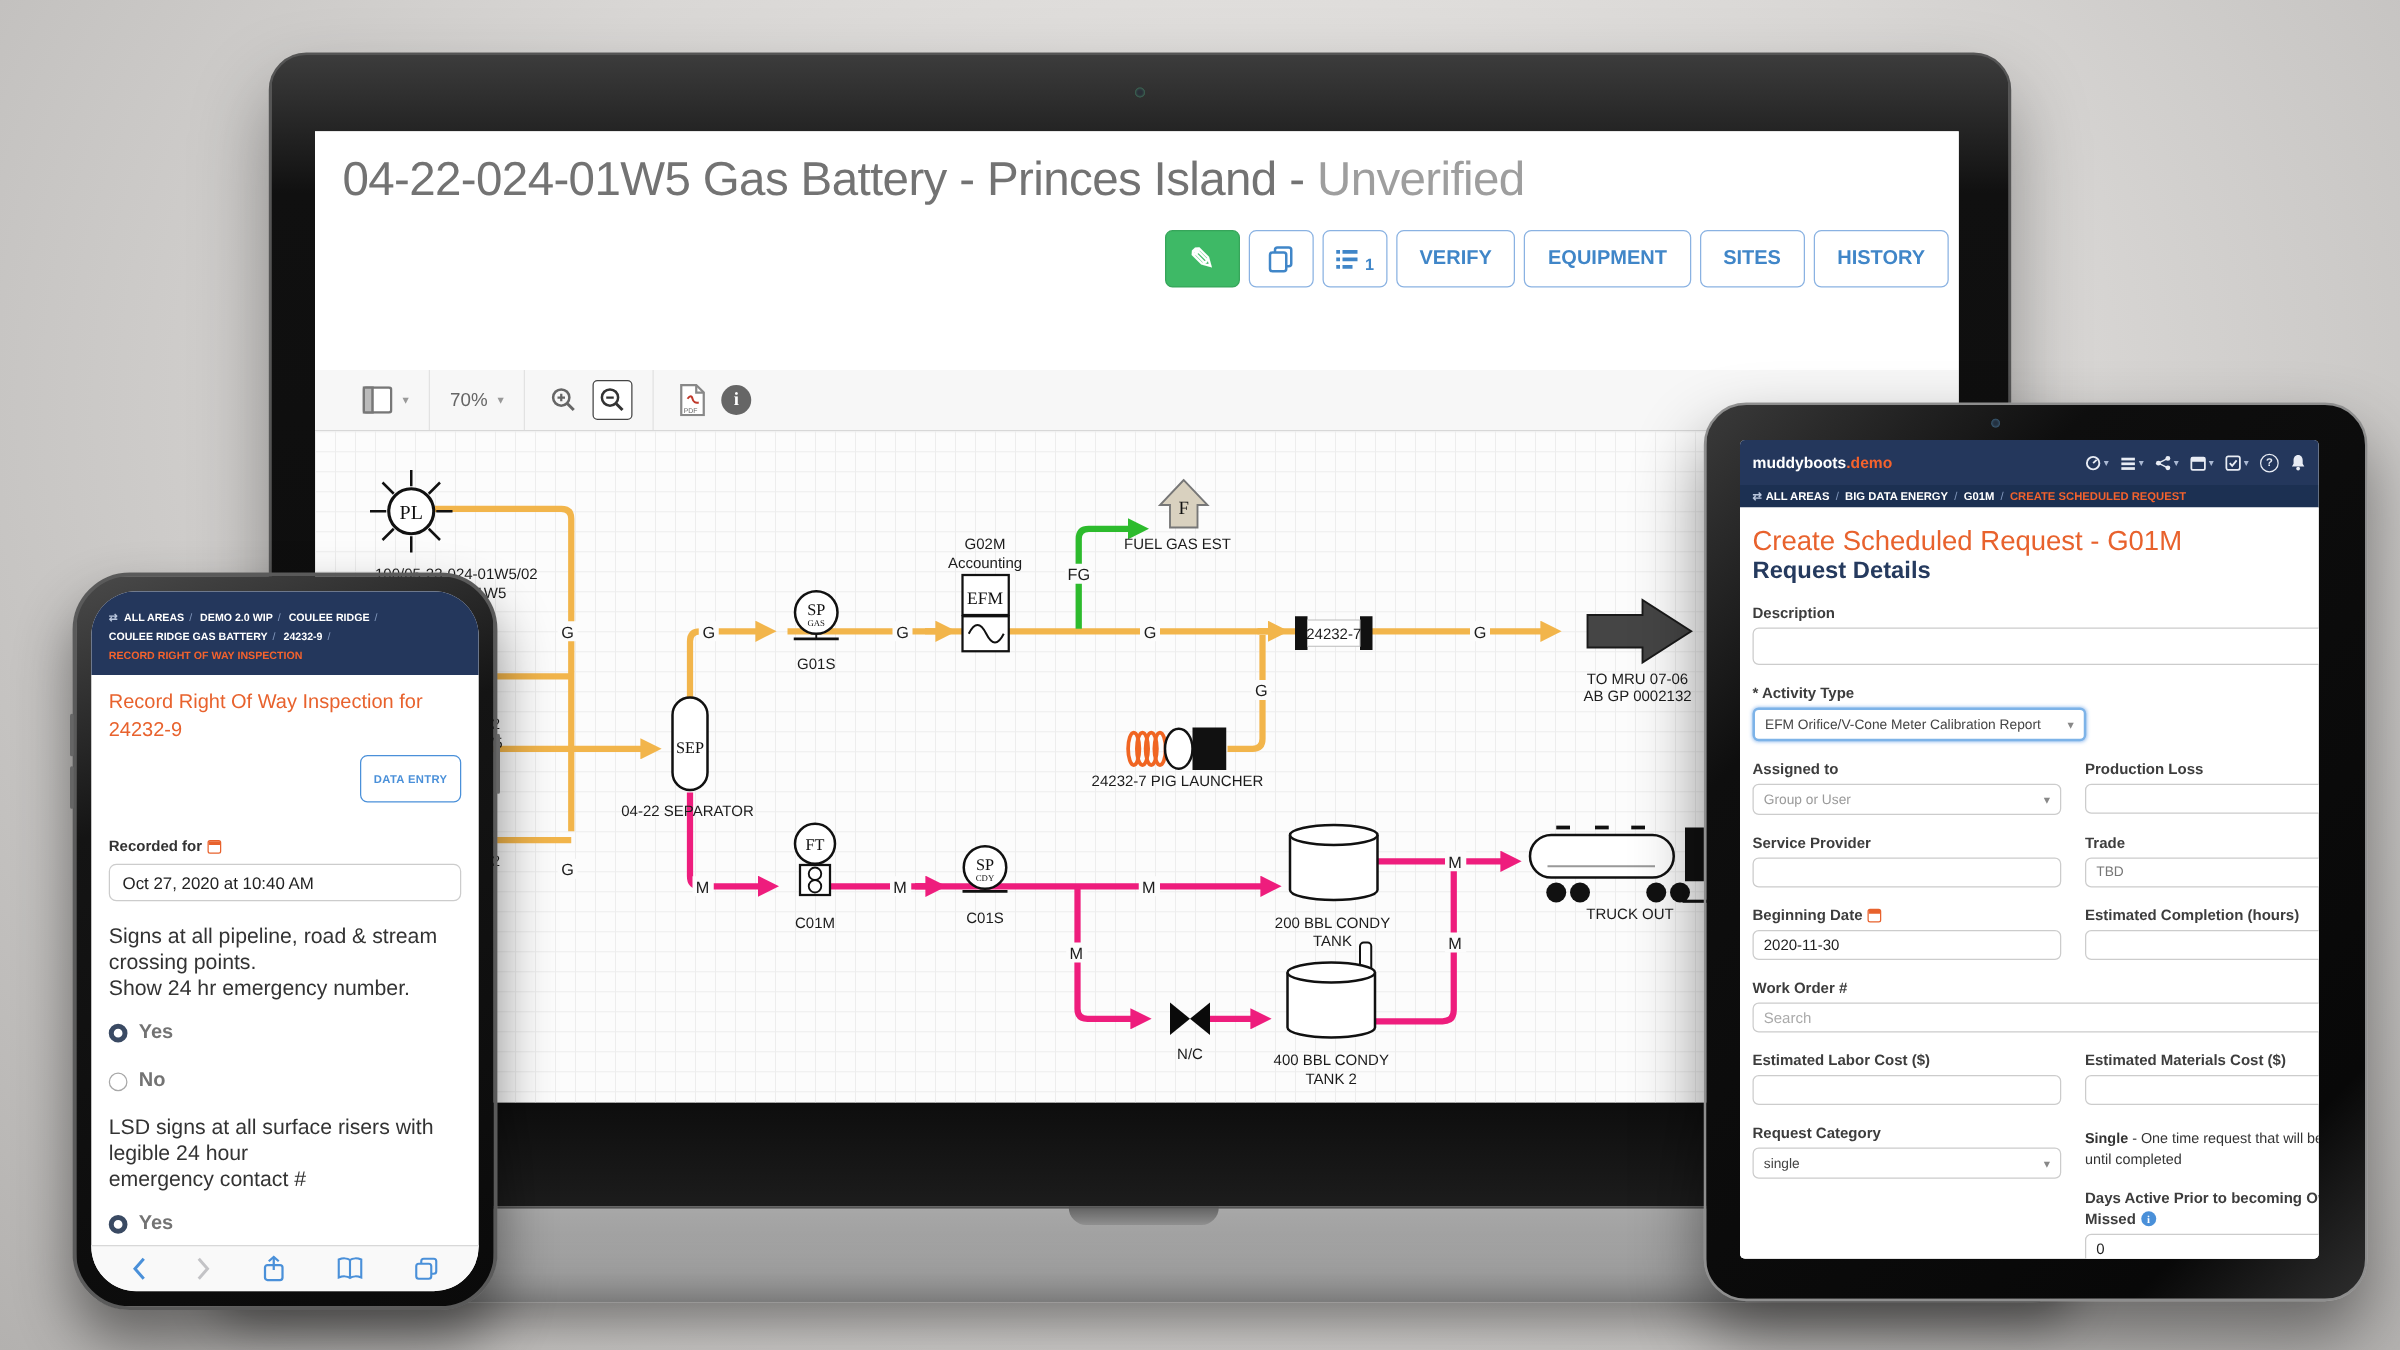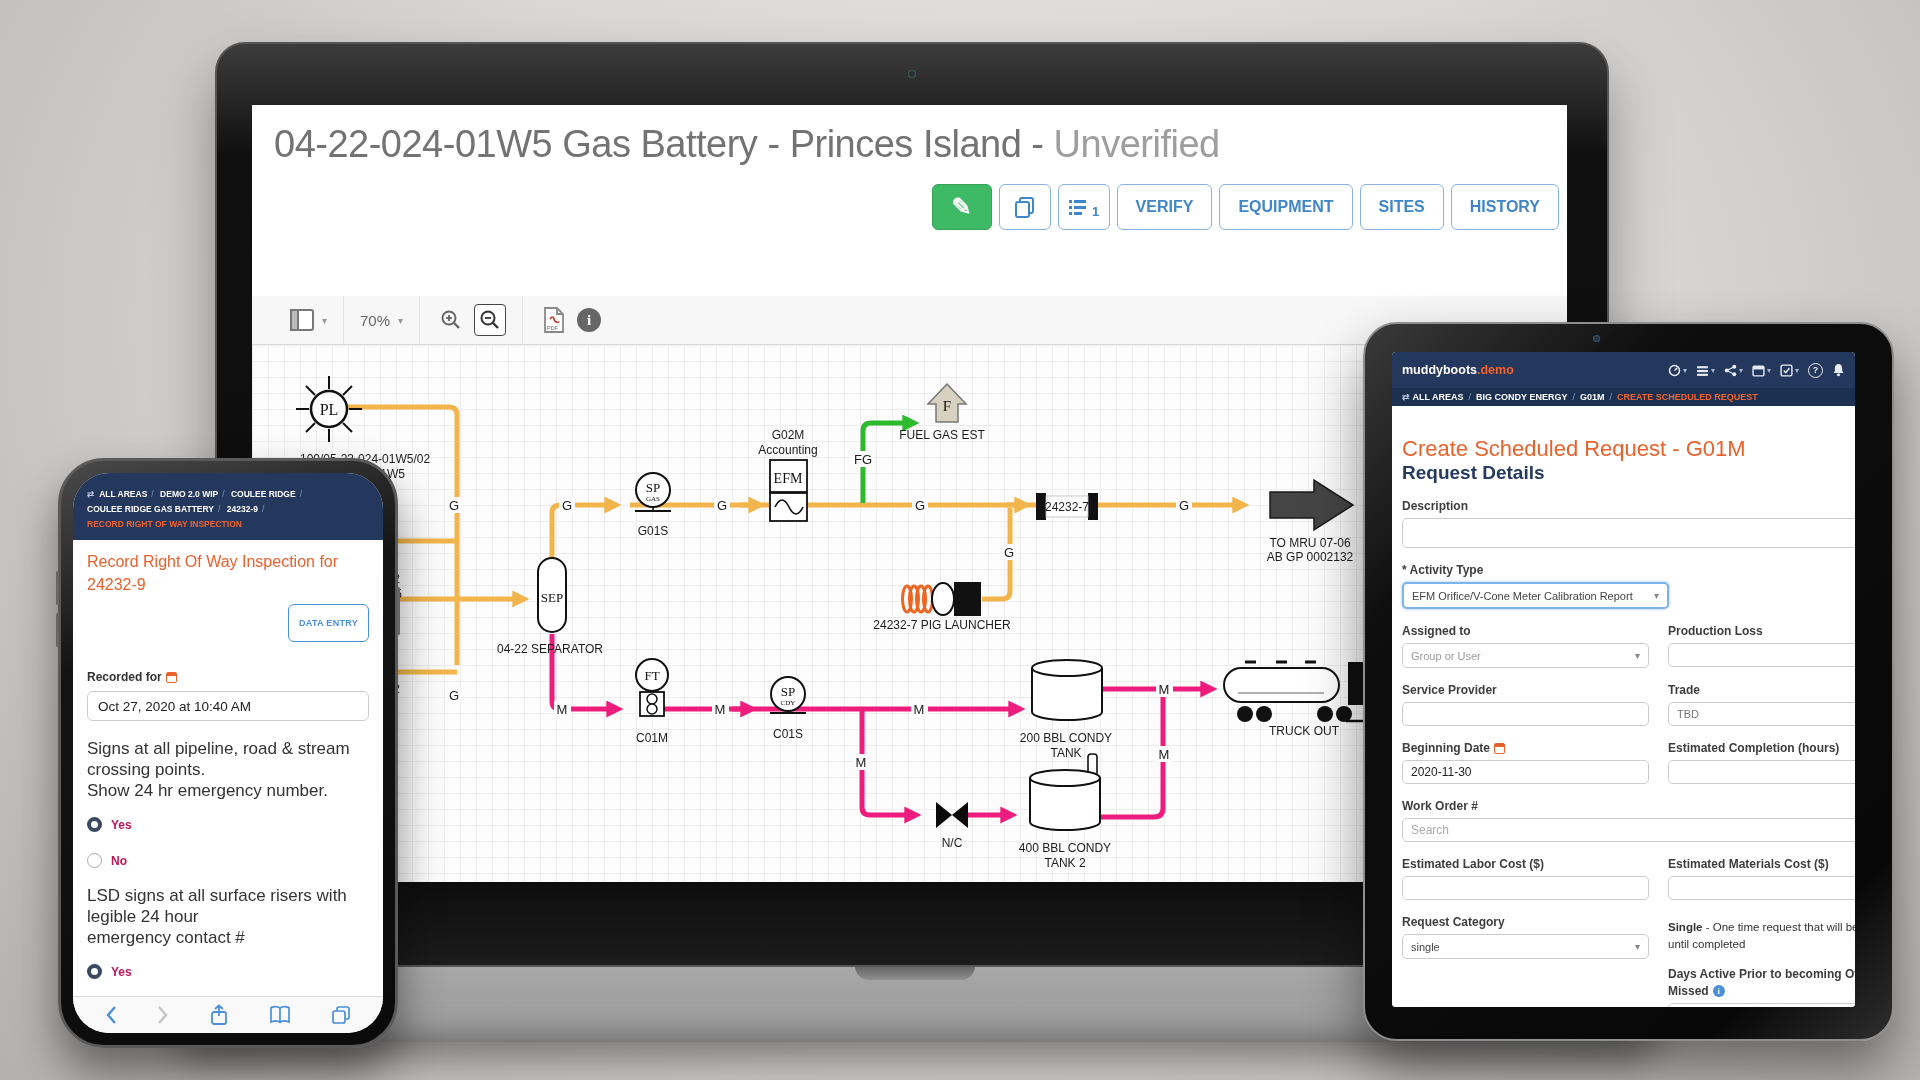--- a/index.html
+++ b/index.html
@@ -80,21 +80,21 @@
     display:flex;align-items:center;gap:4px;}
   .p-input{margin-top:7px;height:30px;border:1px solid #ccc;border-radius:6px;
     width:100%;box-sizing:border-box;font-size:13.5px;color:#222;padding:3px 10px;
     font-family:"Liberation Sans",sans-serif;background:#fff;}
   .p-q{margin-top:17px;font-size:17px;font-weight:normal;color:#333;line-height:21px;}
   .p-radio-row{display:flex;align-items:center;gap:9px;margin-top:16px;}
   .p-radio-row + .p-radio-row{margin-top:21px;}
   .radio{width:15px;height:15px;border-radius:50%;box-sizing:border-box;
     border:1.5px solid #a8a8a8;background:#fff;}
   .radio.checked{border:4.5px solid #3a4a63;}
-  .p-radio-label{font-size:12px;font-weight:bold;color:#be185d;}
+  .p-radio-label{font-size:16px;font-weight:bold;color:#737373;}
   .p-toolbar{height:36px;background:#f9f9f9;border-top:1px solid #d8d8d8;
     display:flex;align-items:center;justify-content:space-around;padding:0 12px;}
 
   .cal-icon{display:inline-block;width:11px;height:11px;position:relative;
     border:1.5px solid #e8622d;border-radius:2px;box-sizing:border-box;}
   .cal-icon:before{content:"";position:absolute;left:0;top:0;right:0;height:3px;
     background:#e8622d;}
 
   
   .tablet{position:absolute;left:1363px;top:322px;width:527px;height:715px;
@@ -112,21 +112,21 @@
   .t-nav-icons{margin-left:auto;display:flex;align-items:center;gap:9px;}
   .t-nav-ic{display:flex;align-items:center;gap:2px;color:#e8ecf4;}
   .t-nav-ic .caret{color:#aab8d2;font-size:8px;}
   .t-help{width:13px;height:13px;border-radius:50%;border:1.2px solid #e8ecf4;
     color:#e8ecf4;font-size:9px;font-weight:bold;display:flex;align-items:center;
     justify-content:center;}
   .t-bc{background:#1c3052;padding:4px 10px;font-size:9px;font-weight:bold;color:#fff;
     display:flex;align-items:center;white-space:nowrap;}
   .t-bc .p-sep{margin:0 5px;}
   .t-bc-current{color:#f4622d;}
-  .t-content{flex:1;background:#fff;padding:22px 0 0 10px;overflow:hidden;}
+  .t-content{flex:1;background:#fff;padding:6px 0 0 10px;overflow:hidden;}
   .t-title{color:#e8622d;font-size:22px;margin-top:8px;}
   .t-section{color:#253a5e;font-size:19px;font-weight:bold;margin-top:0;}
   .t-label{font-size:12px;font-weight:bold;color:#3d3d3d;margin-top:15px;
     display:flex;align-items:center;gap:4px;white-space:nowrap;}
   .t-area{margin-top:5px;width:486px;height:30px;border:1px solid #ccc;border-radius:5px;
     box-sizing:border-box;background:#fff;}
   .t-input{margin-top:5px;height:24px;border:1px solid #ccc;border-radius:5px;
     width:100%;box-sizing:border-box;font-size:12px;padding:0 8px;background:#fff;
     font-family:"Liberation Sans",sans-serif;color:#222;}
   .t-input::placeholder{color:#aaa;}
@@ -518,21 +518,21 @@
               <path d="M6 1 C3.8 1 2.6 2.8 2.6 5 V7.4 L1.4 9.4 H10.6 L9.4 7.4 V5 C9.4 2.8 8.2 1 6 1 Z" fill="#e8ecf4"></path>
               <circle cx="6" cy="11" r="1.4" fill="#e8ecf4"></circle>
             </svg>
         </div>
       </div>
 
       <div class="t-bc">
         <span class="p-bc-icon">⇄</span>
         <span>ALL AREAS</span>
           <span class="p-sep">/</span>
-        <span>BIG CONDY ENERGY</span>
+        <span>BIG DATA ENERGY</span>
           <span class="p-sep">/</span>
         <span>G01M</span>
           <span class="p-sep">/</span>
         <span class="t-bc-current">CREATE SCHEDULED REQUEST</span>
       </div>
 
       <div class="t-content">
         <div class="t-title">Create Scheduled Request - G01M</div>
         <div class="t-section">Request Details</div>
 

